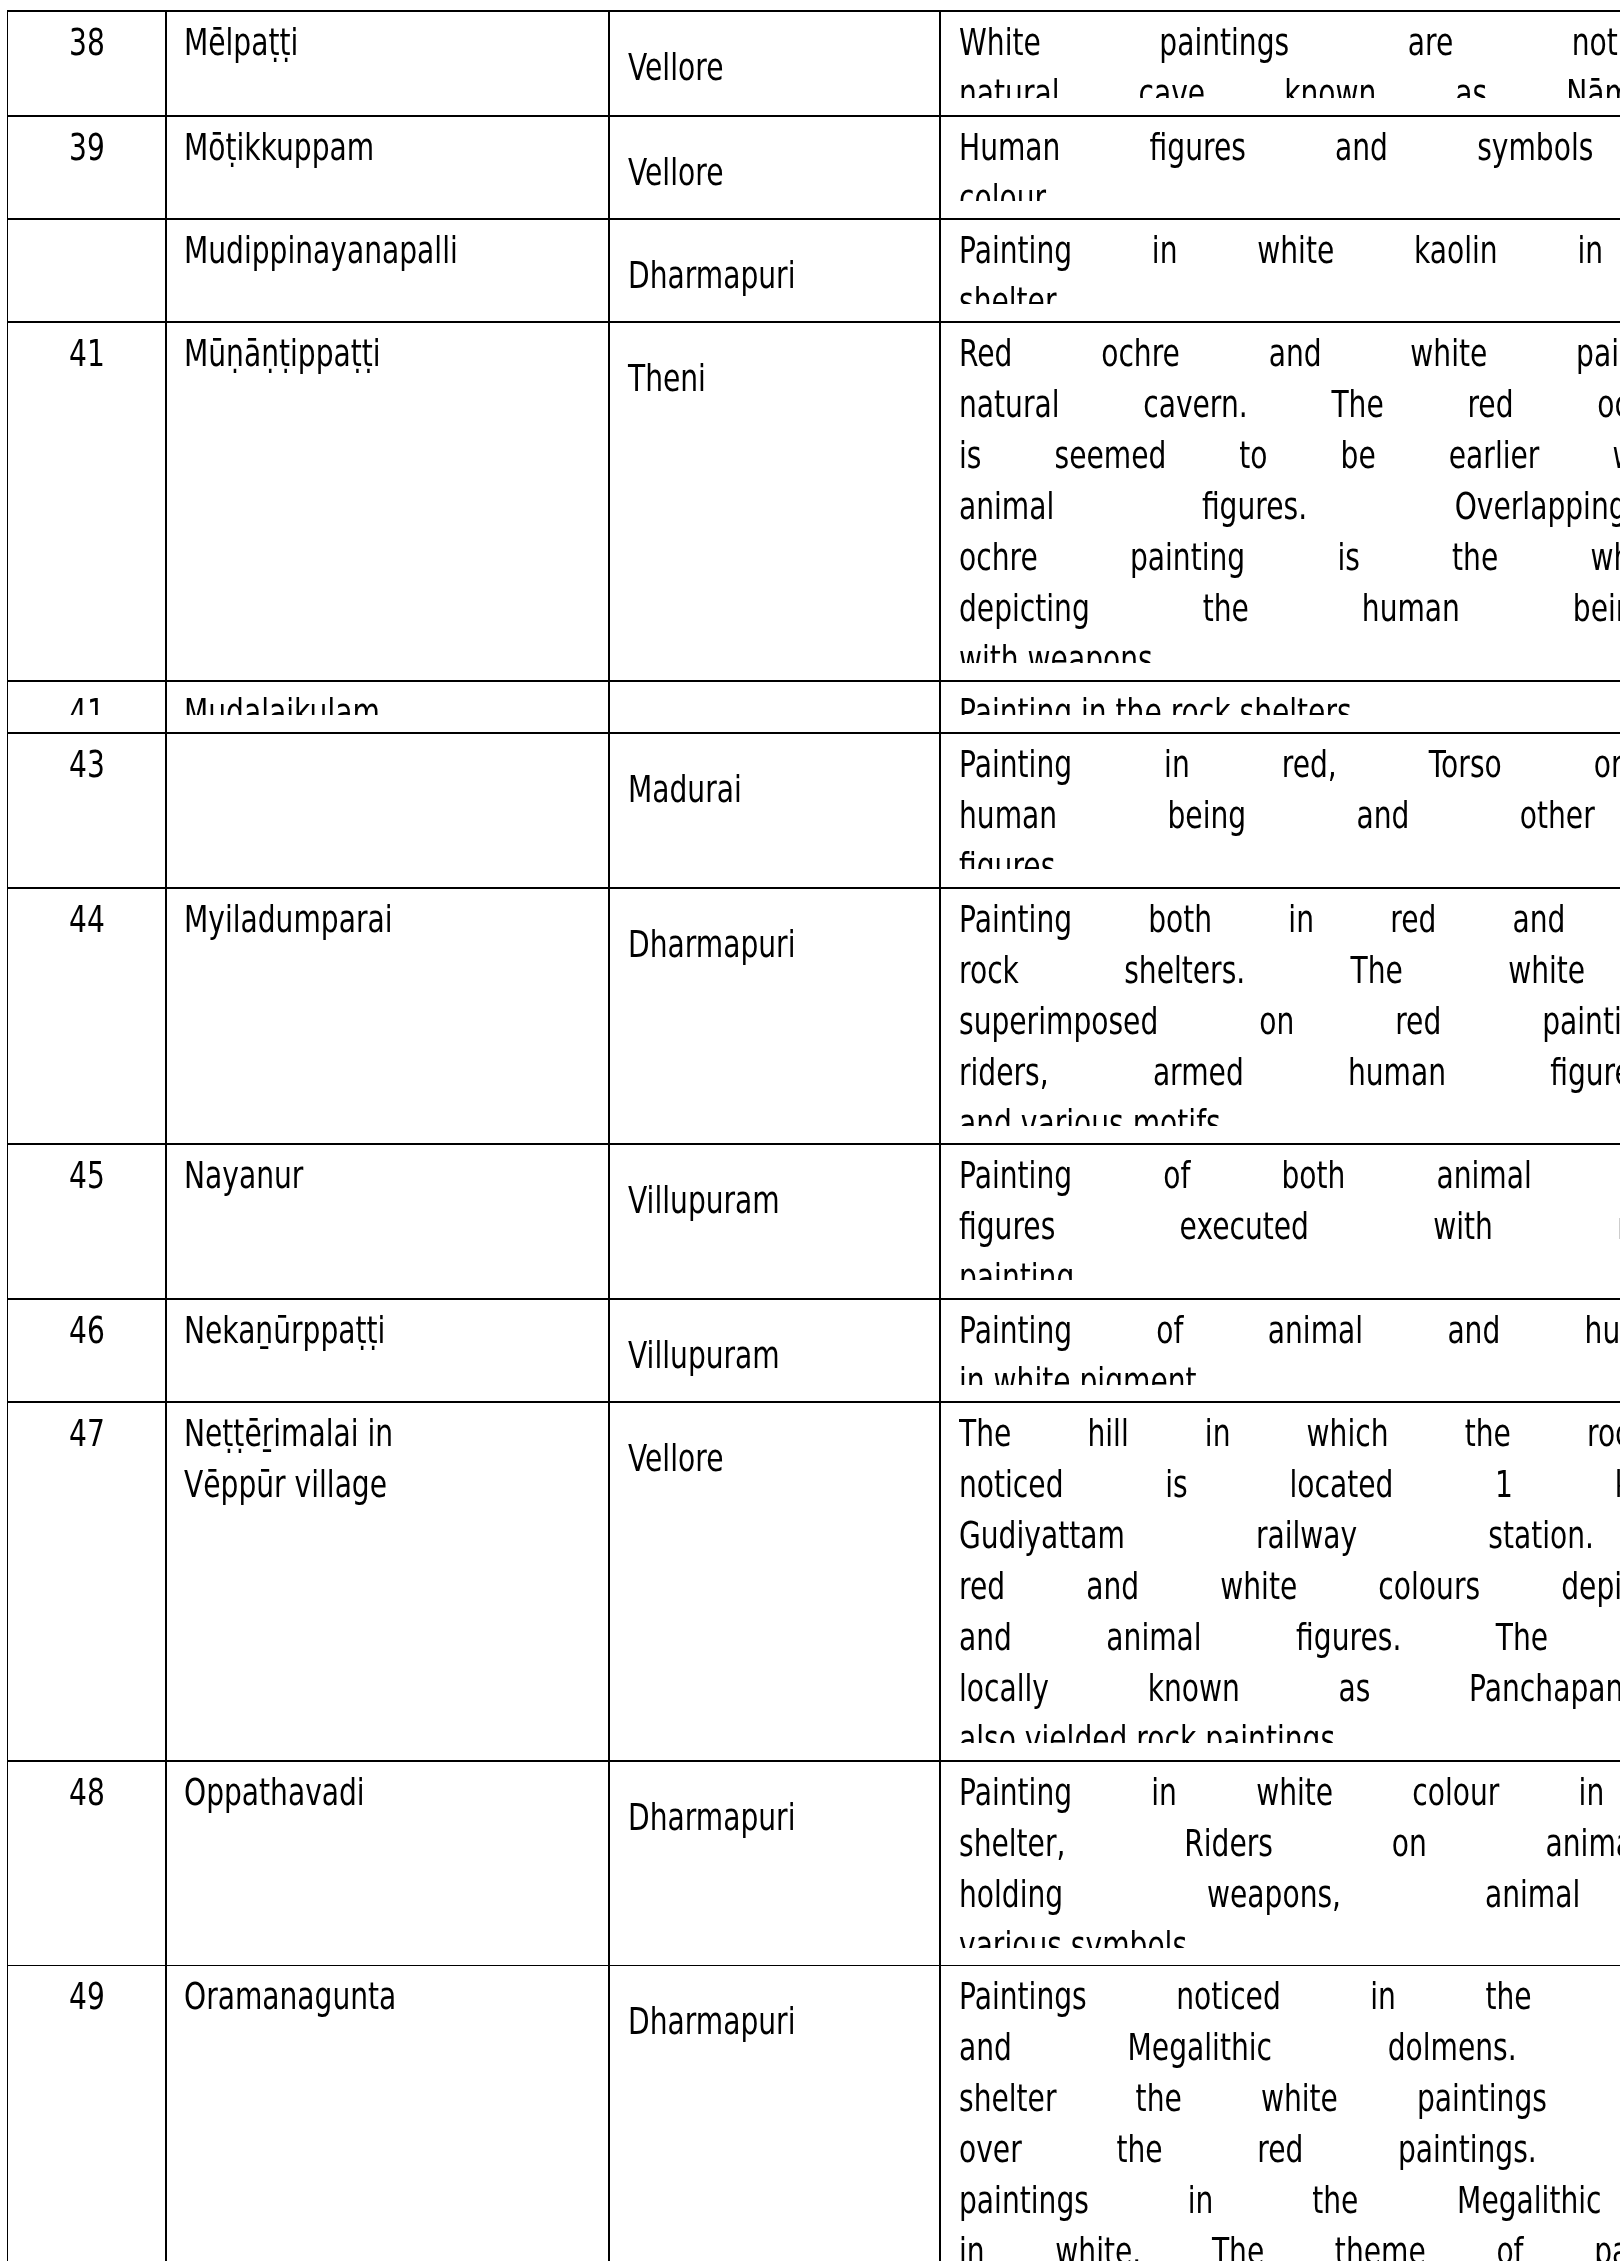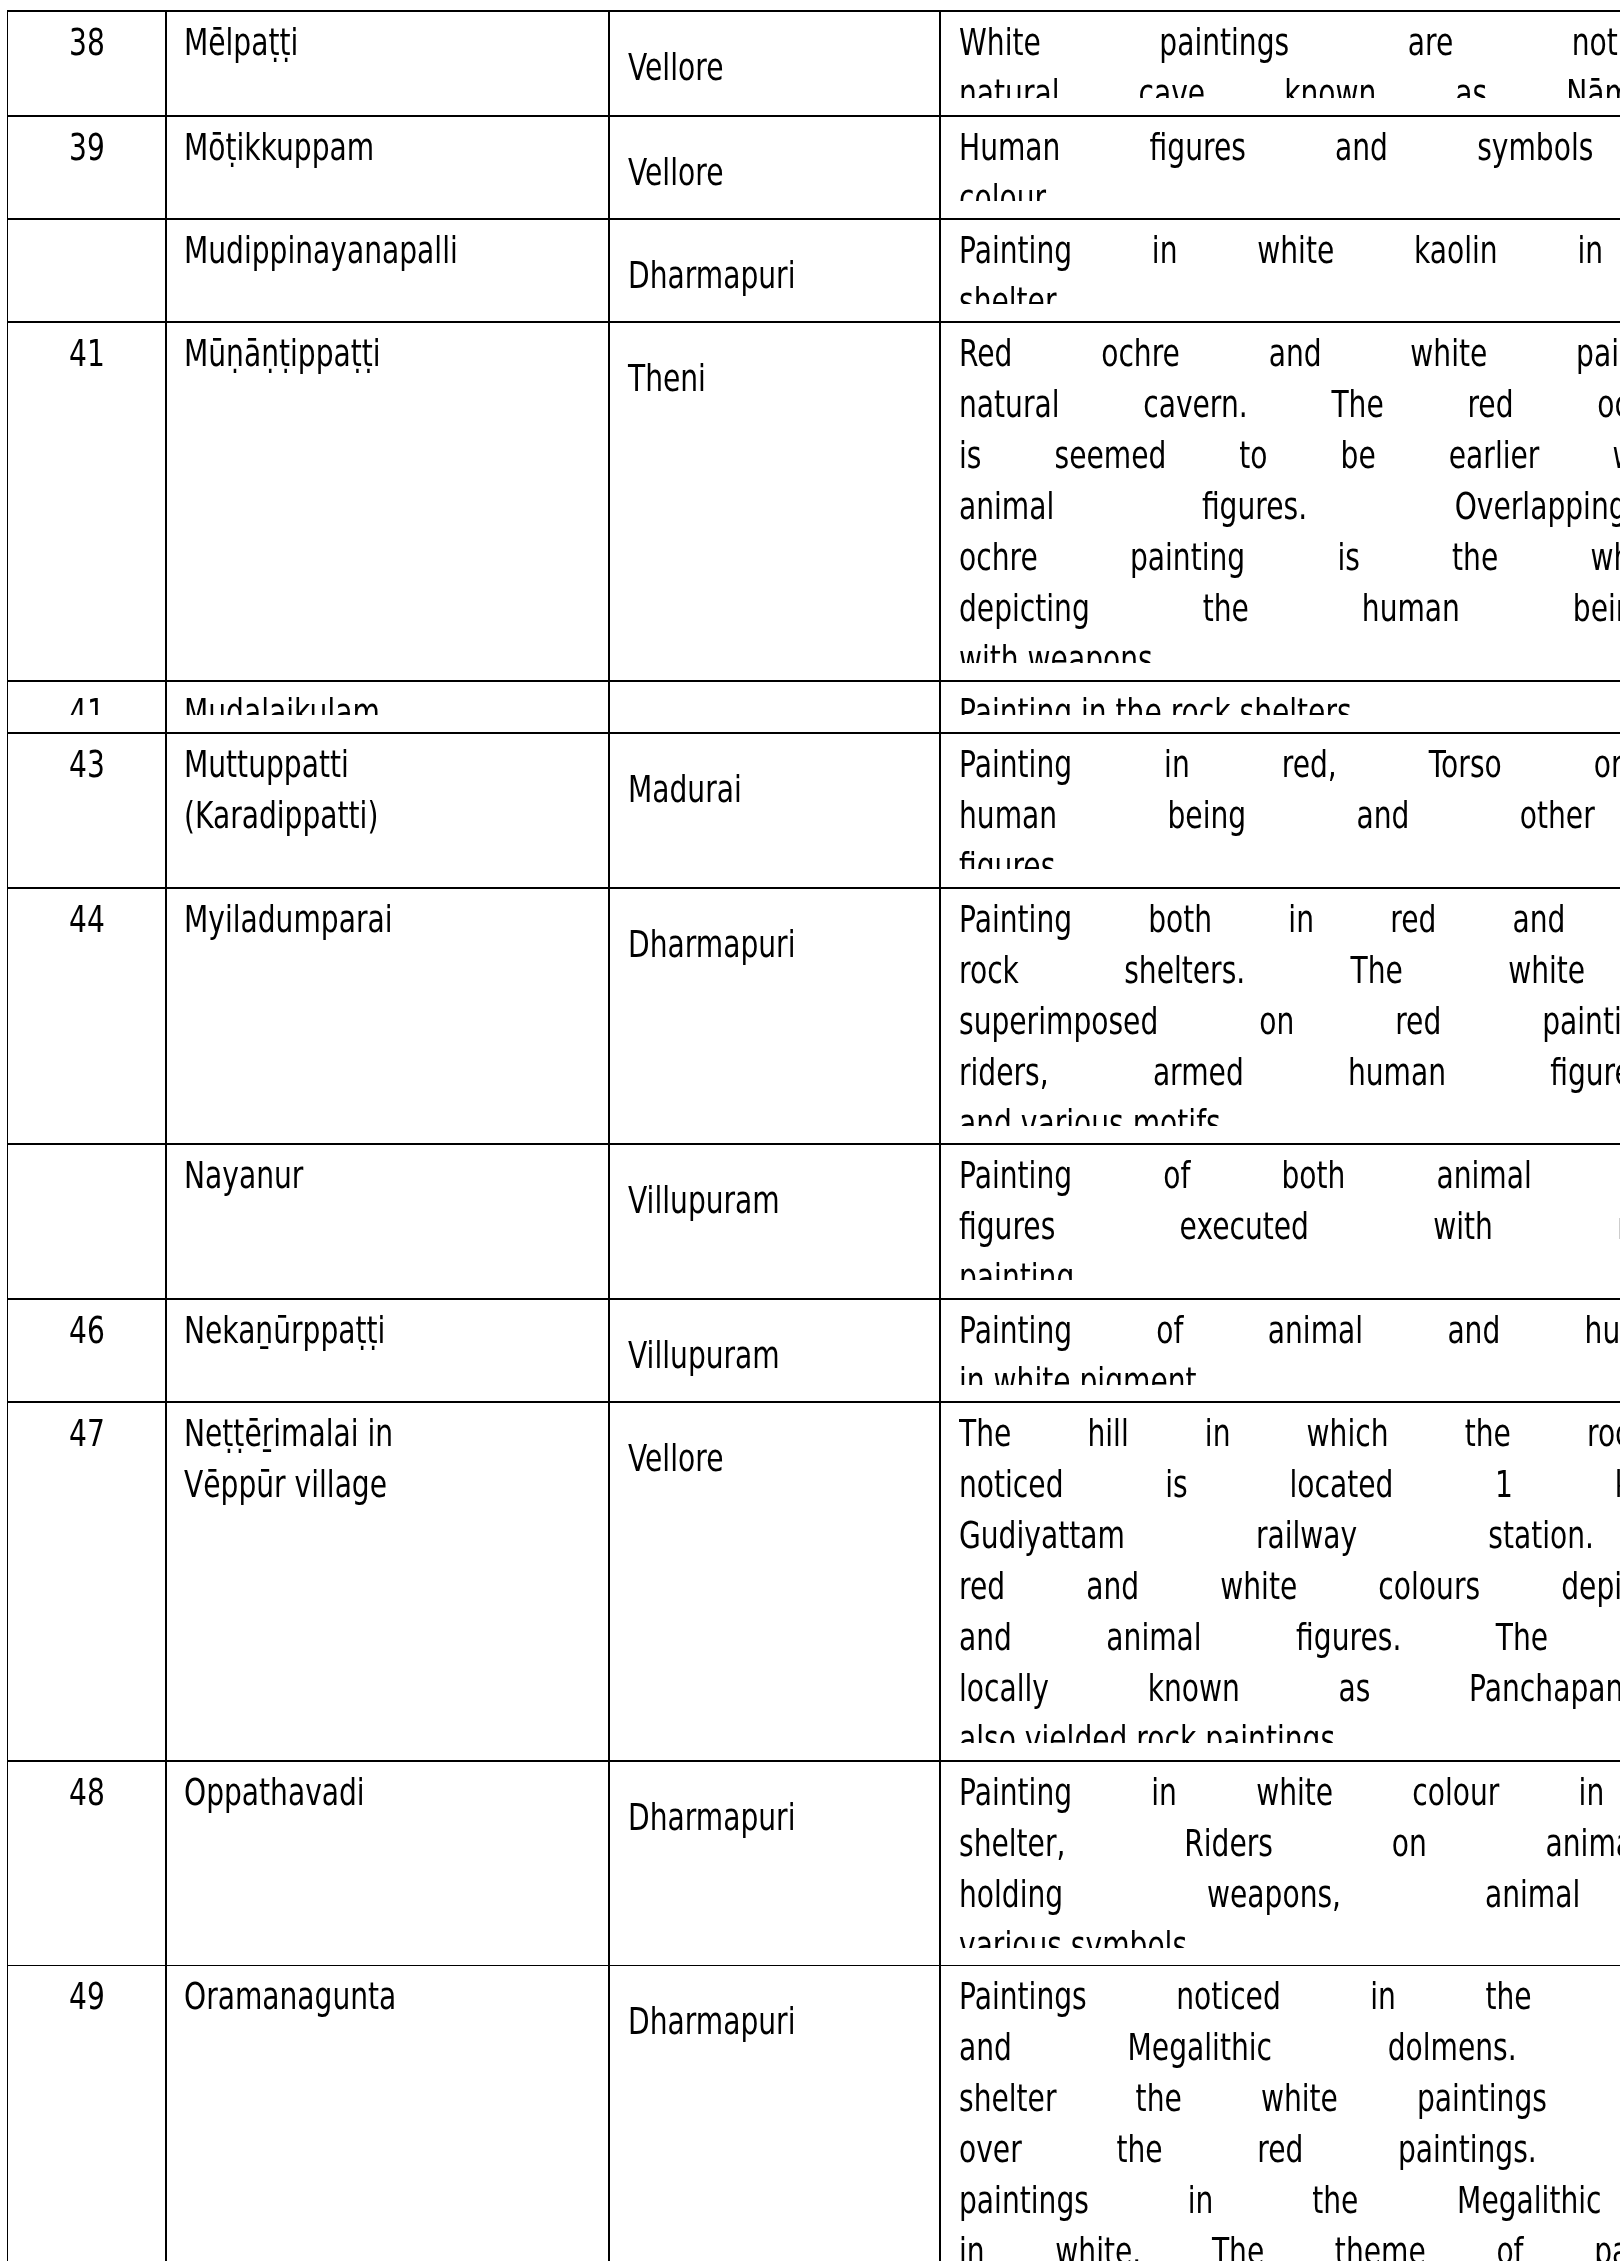--- a/index.html
+++ b/index.html
@@ -133,26 +133,20 @@
         <div class="cell c-desc">
           <div class="lines">
             <div class="ln last">Painting in the rock shelters.</div>
           </div>
         </div>
       </div>
       <div class="row" style="top: 732px; height: 154px;">
         <div class="cell c-num">
           <div class="txt">43</div>
         </div>
-        <div class="cell c-name">
-          <div class="txt">
-            <span class="line">Muttuppatti</span>
-            <span class="line">(Karadippatti)</span>
-          </div>
-        </div>
         <div class="cell c-dist">
           <div class="txt">Madurai</div>
         </div>
         <div class="cell c-desc">
           <div class="lines">
             <div class="ln">Painting in red, Torso or amours</div>
             <div class="ln">human being and other unidenti</div>
             <div class="ln last">figures.</div>
           </div>
         </div>
@@ -173,20 +167,23 @@
           <div class="lines">
             <div class="ln">Painting both in red and white in</div>
             <div class="ln">rock shelters. The white paintings</div>
             <div class="ln">superimposed on red paintings. Ho</div>
             <div class="ln">riders, armed human figures, anin</div>
             <div class="ln last">and various motifs.</div>
           </div>
         </div>
       </div>
       <div class="row" style="top: 1143px; height: 154px;">
+        <div class="cell c-num">
+          <div class="txt">45</div>
+        </div>
         <div class="cell c-name">
           <div class="txt">
             <span class="line">Nayanur</span>
           </div>
         </div>
         <div class="cell c-dist">
           <div class="txt">Villupuram</div>
         </div>
         <div class="cell c-desc">
           <div class="lines">

